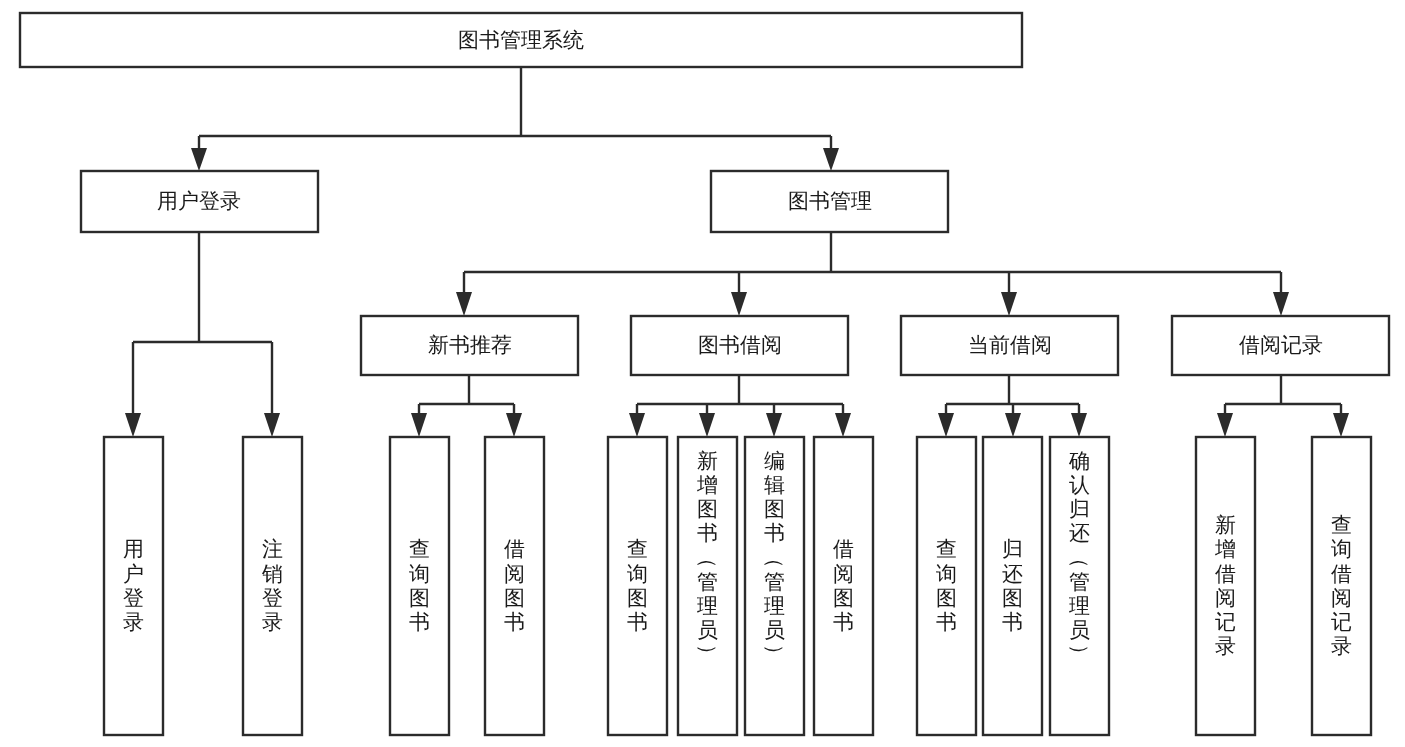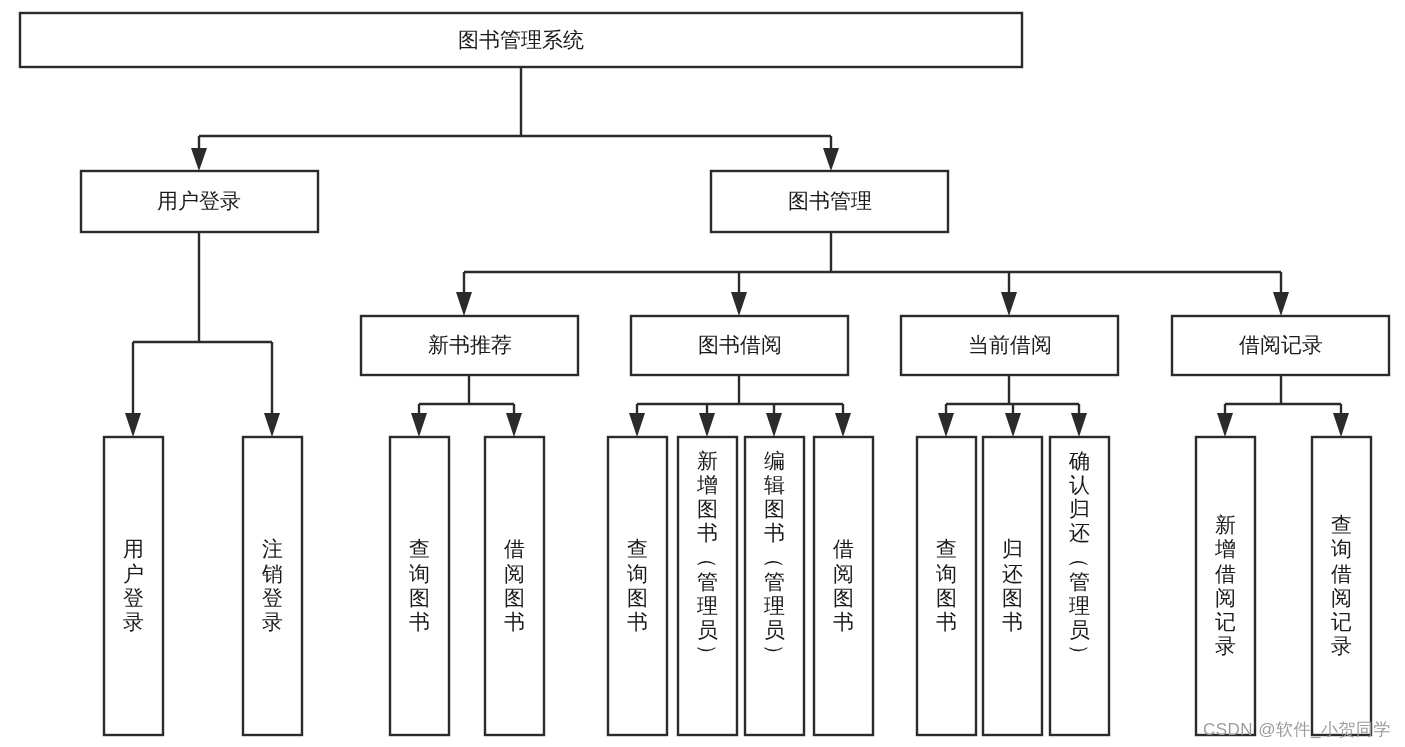--- a/index.html
+++ b/index.html
@@ -307,14 +307,13 @@
           <text class="node-label-vertical" x="1341.5" y="556.476">询</text>
           <text class="node-label-vertical" x="1341.5" y="580.6759999999999">借</text>
           <text class="node-label-vertical" x="1341.5" y="604.876">阅</text>
           <text class="node-label-vertical" x="1341.5" y="629.0759999999999">记</text>
           <text class="node-label-vertical" x="1341.5" y="653.276">录</text>
         </g>
       </g>
 
   </svg>
 
-  <div class="watermark">CSDN @软件_小贺同学</div>
 </div>
 
 </body></html>

